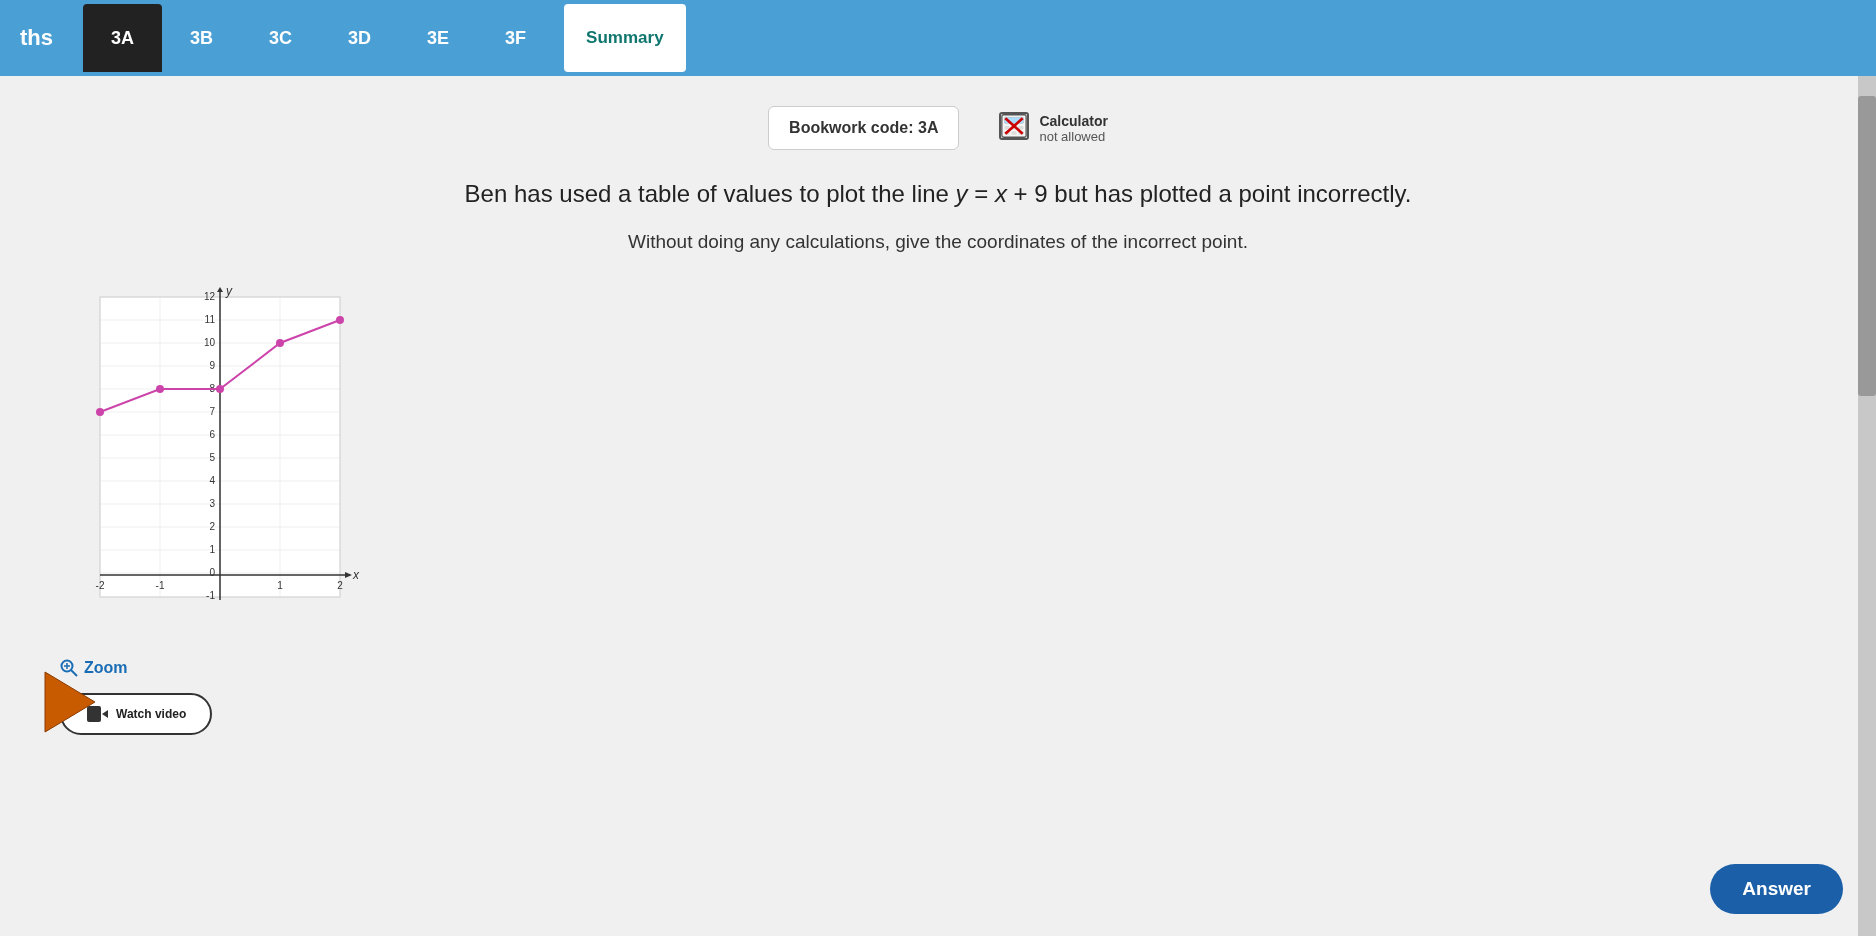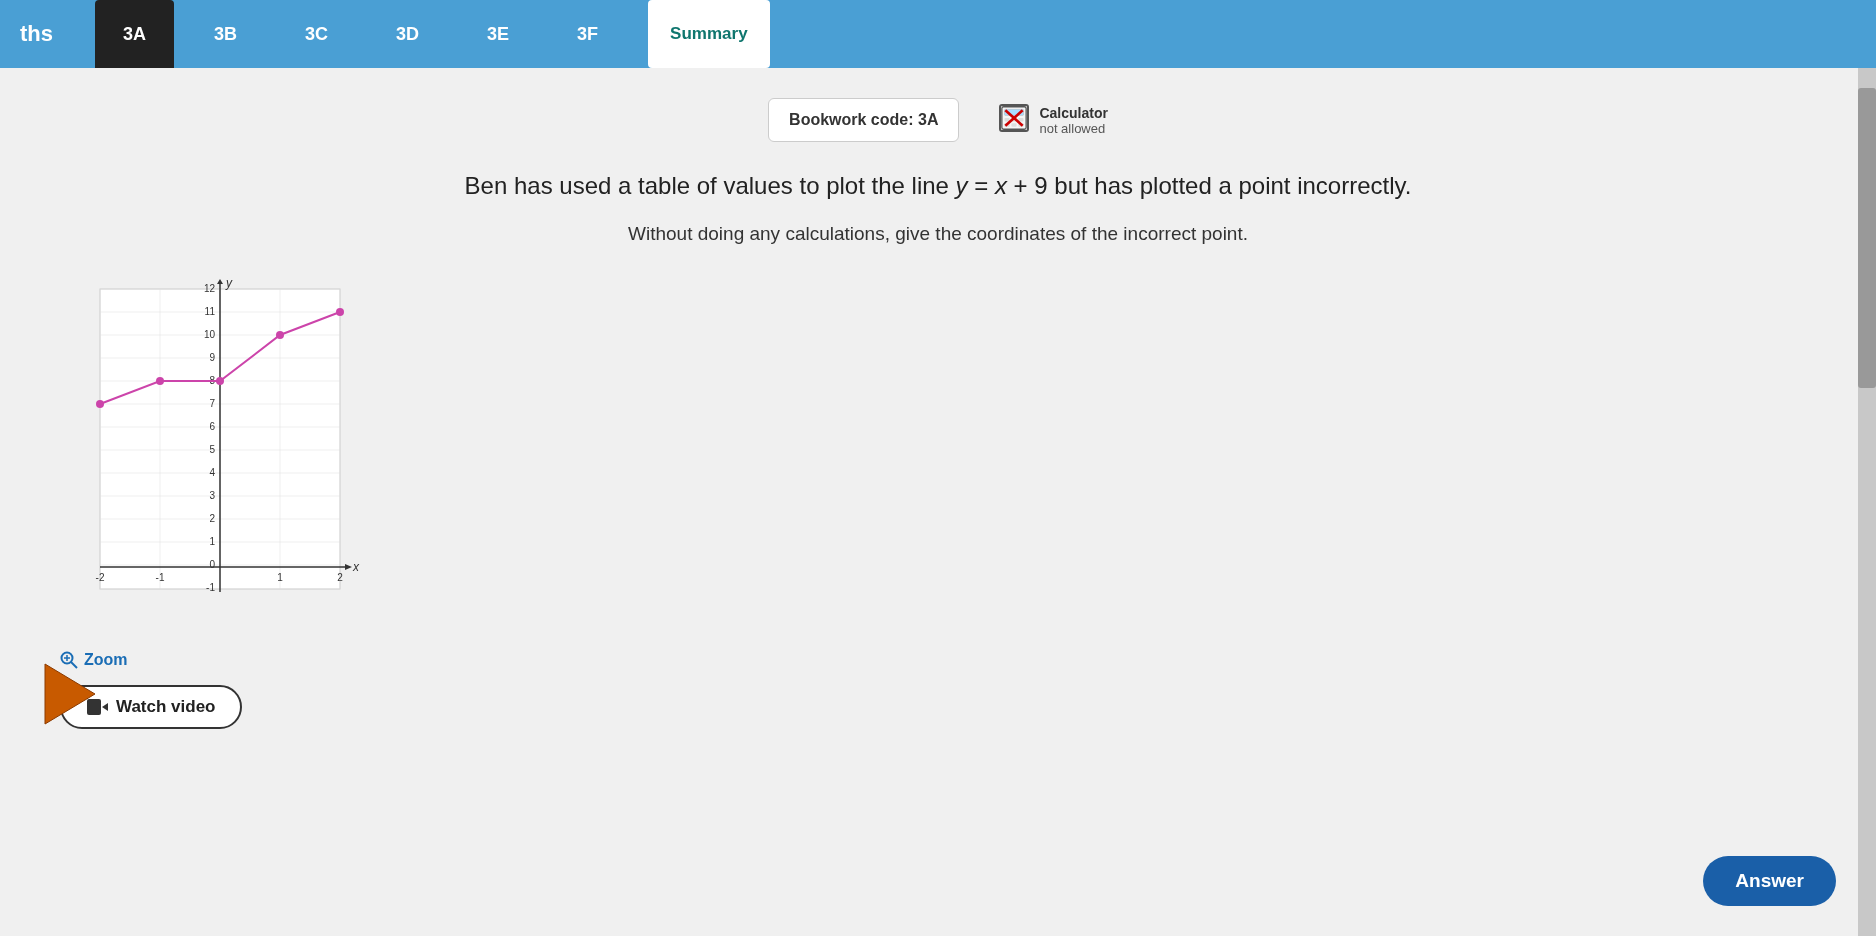--- a/index.html
+++ b/index.html
@@ -8,25 +8,25 @@
       background: #e8e8e8;
       width: 1876px;
       min-height: 936px;
       overflow-x: hidden;
     }
 
     
     .top-bar {
       background: #4a9fd4;
       width: 100%;
-      height: 68px;
+      height: 76px;
       display: flex;
       align-items: center;
       padding: 0 20px;
-      gap: 12px;
+      gap: 0;
     }
 
     .app-title {
       color: white;
       font-size: 22px;
       font-weight: bold;
       margin-right: 30px;
     }
 
     .tab {
@@ -161,33 +161,33 @@
     }
 
     
     .watch-video-btn {
       display: flex;
       align-items: center;
       gap: 8px;
       border: 2px solid #333;
       border-radius: 30px;
       padding: 10px 24px;
-      font-size: 17px;
+      font-size: 12px;
       font-weight: 600;
       background: white;
       cursor: pointer;
       color: #222;
       margin-top: 16px;
     }
 
     
     .answer-btn {
       position: absolute;
       bottom: 30px;
-      right: 40px;
+      right: 33px;
       background: #1a5fa8;
       color: white;
       border: none;
       border-radius: 30px;
       padding: 14px 32px;
       font-size: 19px;
       font-weight: 700;
       cursor: pointer;
     }
 

